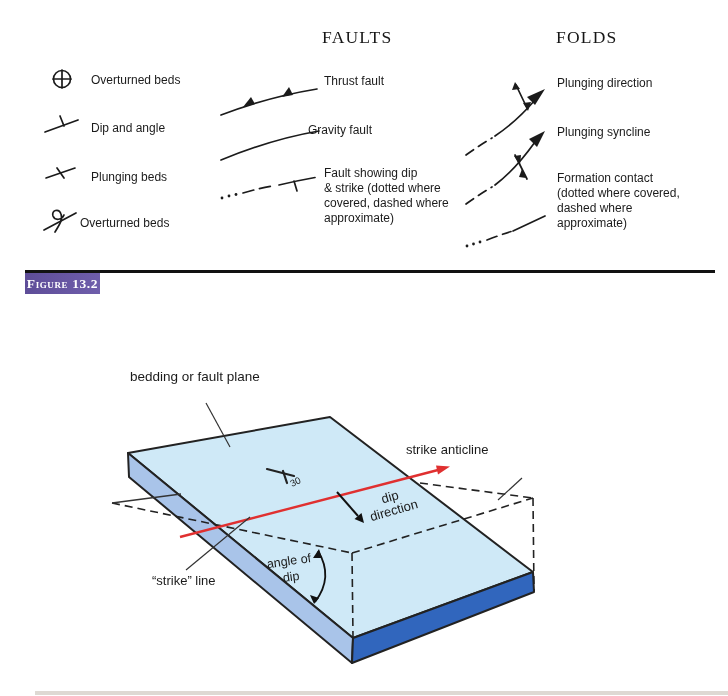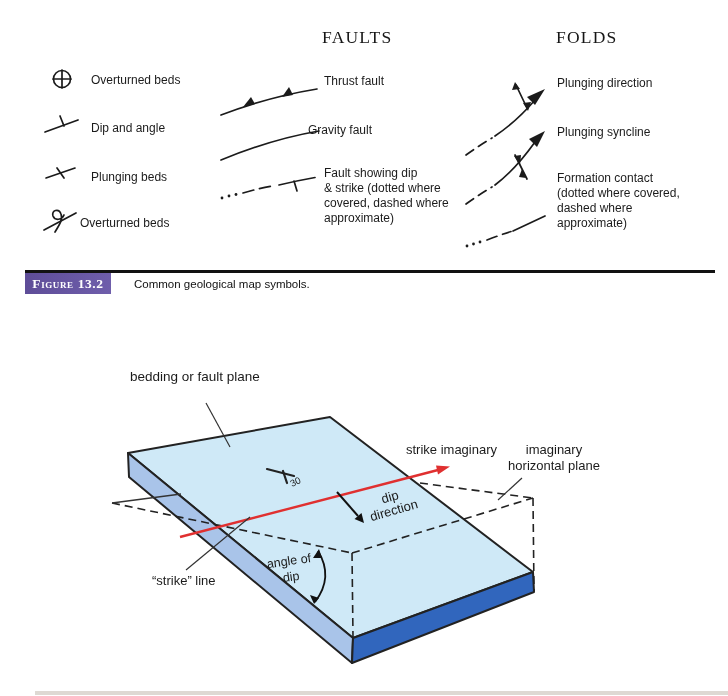--- a/index.html
+++ b/index.html
@@ -149,27 +149,24 @@
 approximate)</div>
 
   <div class="t" style="left:557px;top:76px">Plunging direction</div>
   <div class="t" style="left:557px;top:125px">Plunging syncline</div>
   <div class="t" style="left:557px;top:171px">Formation contact
 (dotted where covered,
 dashed where
 approximate)</div>
 
   <div class="rule" style="left:25px;top:270px;width:690px;height:3px"></div>
-  <div class="badge" style="left:25px;top:273px;width:86px;height:21px;background:linear-gradient(90deg,#5e4d98,#6f5eab)">Figure 13.2</div>
-  <div class="caption" style="left:134px;top:278px">Common geological map symbols.</div>
+  <div class="badge" style="left:25px;top:273px;width:75px;height:21px;background:linear-gradient(90deg,#5e4d98,#6f5eab)">Figure 13.2</div>
 
   <div class="t lbl13" style="left:130px;top:369px;font-size:13.5px">bedding or fault plane</div>
-  <div class="t lbl13" style="left:406px;top:442px">strike imaginary</div>
-  <div class="t lbl13 ctr" style="left:498px;top:442px;width:112px">imaginary
-horizontal plane</div>
+  <div class="t lbl13" style="left:406px;top:442px">strike anticline</div>
   <div class="t lbl13 ctr" style="left:360px;top:490px;width:64px;line-height:14px;transform:rotate(-16deg)">dip
 direction</div>
   <div class="t lbl13" style="left:152px;top:573px">“strike” line</div>
   <div class="t ctr" style="left:260px;top:553px;width:60px;font-size:12.5px;line-height:16px;transform:rotate(-8deg)">angle of
 dip</div>
   <div class="t" style="left:290px;top:474px;font-size:9.5px;transform:rotate(-25deg)">30</div>
 
   <div class="strip" style="left:35px;top:691px;width:693px;height:4px"></div>
 
 </div>

